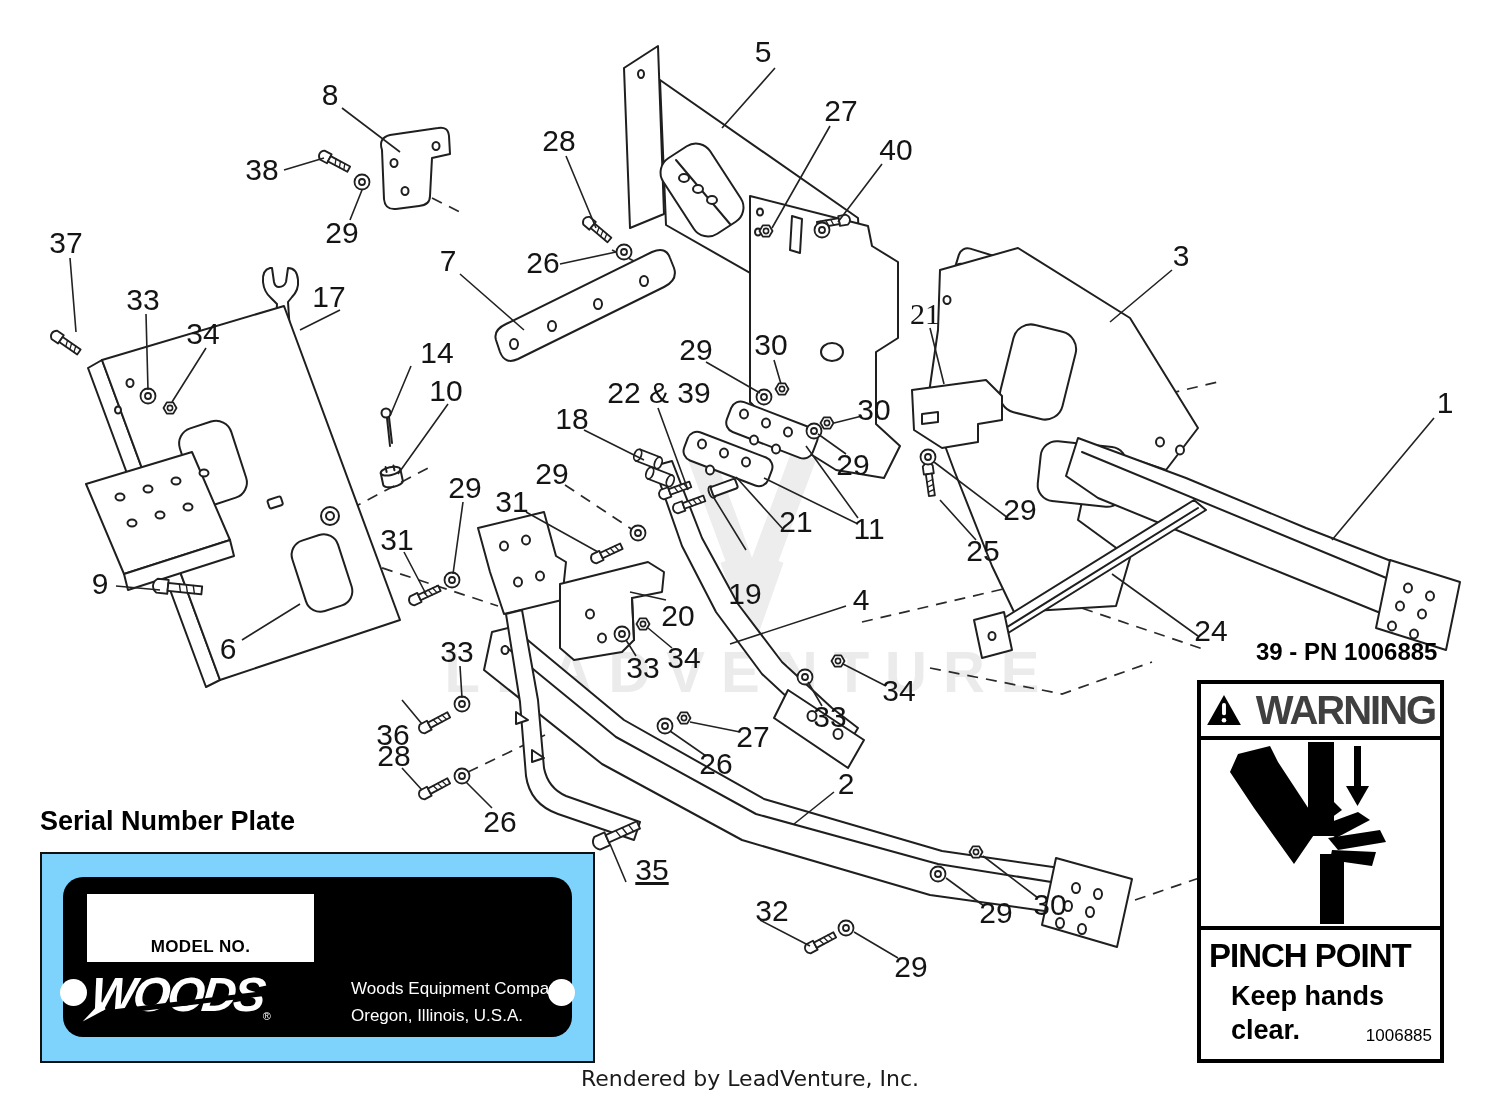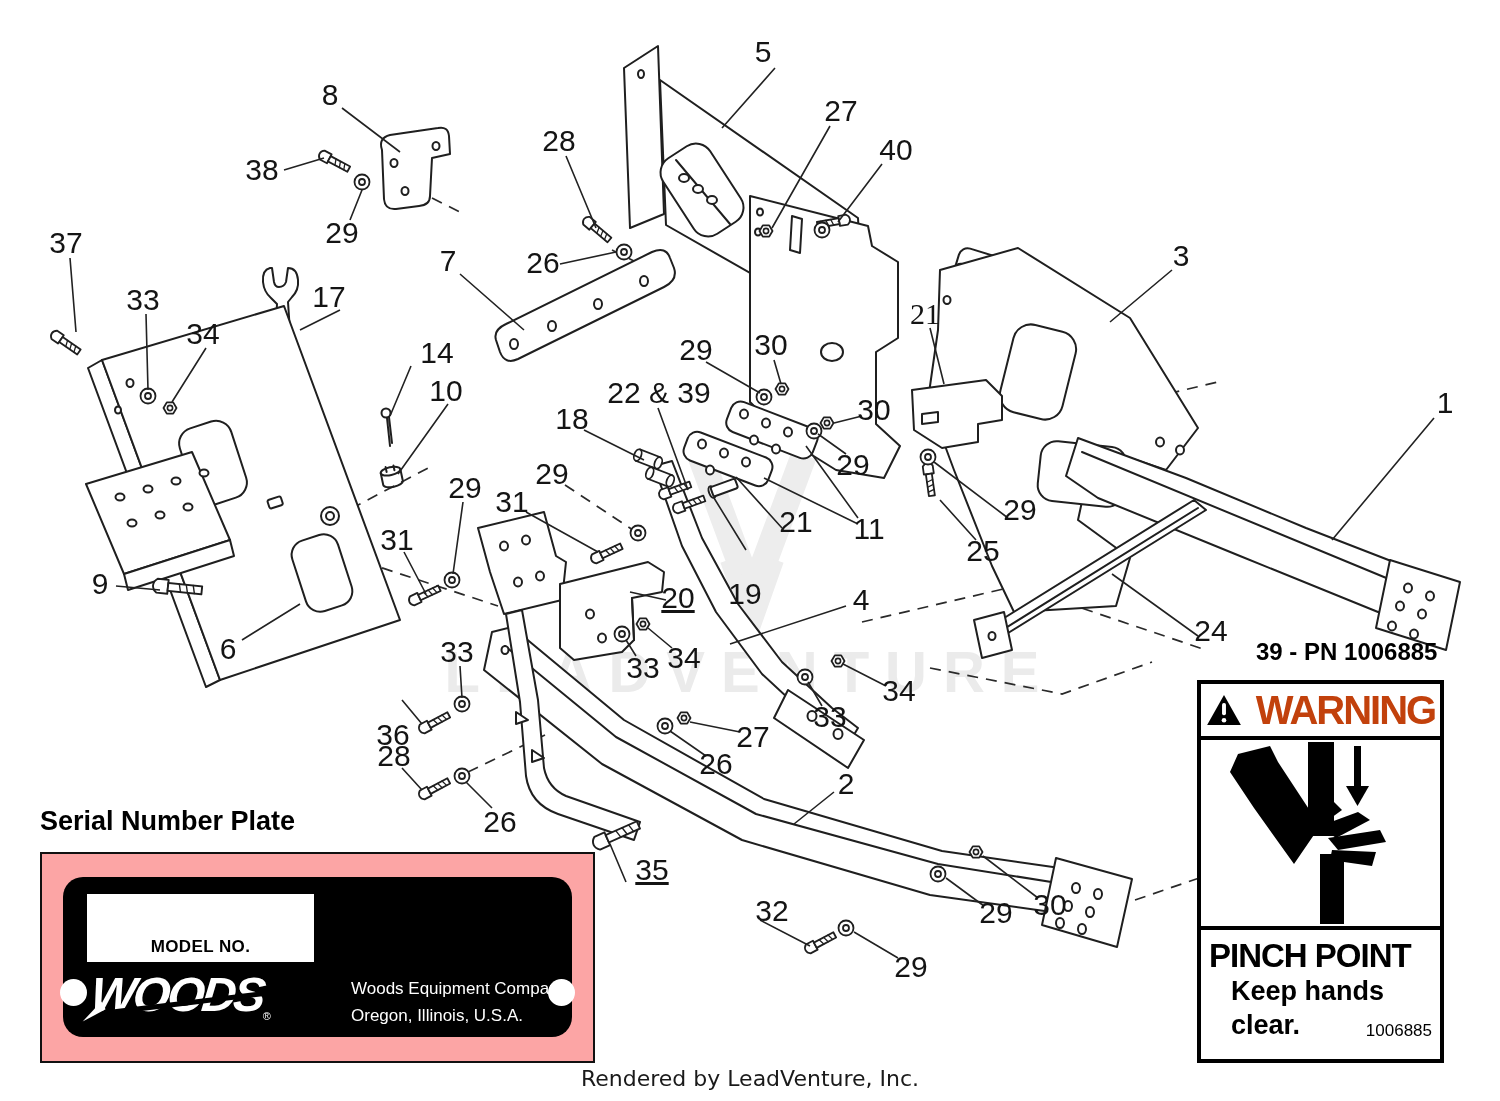--- a/index.html
+++ b/index.html
@@ -8,21 +8,21 @@
   .stage svg.art{position:absolute;left:0;top:0;z-index:1;}
   #callouts{position:absolute;left:0;top:0;width:100%;height:100%;z-index:3;}
   .callout{position:absolute;transform:translate(-50%,-50%);
            font:400 30px "Liberation Sans",sans-serif;color:#141414;white-space:nowrap;}
   .pn-note{position:absolute;left:1256px;top:638px;z-index:3;
            font:700 24px "Liberation Sans",sans-serif;color:#000;}
   
   .sn-heading{position:absolute;left:40px;top:806px;z-index:3;
               font:700 27px "Liberation Sans",sans-serif;color:#000;}
   .sn-box{position:absolute;left:40px;top:852px;width:551px;height:207px;z-index:3;
-          border:2px solid #111;background:#fca5a5;}
+          border:2px solid #111;background:#7dd3fc;}
   .sn-plate{position:absolute;left:21px;top:23px;width:509px;height:160px;
             background:#000;border-radius:20px;}
   .sn-field{position:absolute;top:17px;height:68px;background:#fff;
             display:flex;align-items:flex-end;justify-content:center;}
   .sn-field.model{left:24px;width:227px;}
   .sn-field.serial{left:276px;width:210px;}
   .sn-field span{font:700 17px "Liberation Sans",sans-serif;letter-spacing:.4px;
                  padding-bottom:5px;color:#000;}
   .sn-hole{position:absolute;width:27px;height:27px;border-radius:50%;background:#fff;top:102px;}
   .sn-hole.left{left:-3px;} .sn-hole.right{right:-3px;}
@@ -36,27 +36,27 @@
                border-left:26px solid transparent;border-bottom:9px solid #fff;
                transform:rotate(-28deg);}
   .sn-company{position:absolute;left:288px;top:98px;color:#fff;
               font:400 17px "Liberation Sans",sans-serif;line-height:1.6;}
   
   .warn{position:absolute;left:1197px;top:680px;width:247px;height:383px;z-index:3;
         border:4px solid #000;background:#fff;box-sizing:border-box;
         display:flex;flex-direction:column;}
   .warn-banner{height:52px;border-bottom:4px solid #000;flex:none;
                display:flex;align-items:center;justify-content:center;gap:2px;}
-  .warn-word{font:900 40px "Liberation Sans",sans-serif;letter-spacing:-2px;color:#c2410c;margin-left:12px;}
+  .warn-word{font:900 40px "Liberation Sans",sans-serif;letter-spacing:-2px;color:#404040;margin-left:12px;}
   .warn-picto{flex:none;height:186px;border-bottom:4px solid #000;
               display:flex;align-items:center;justify-content:center;overflow:hidden;}
   .warn-body{flex:1;padding:7px 8px 4px 8px;}
   .warn-pinch{font:800 33px "Liberation Sans",sans-serif;letter-spacing:-1px;color:#000;}
   .warn-keep{font:700 27px "Liberation Sans",sans-serif;line-height:1.25;
-             padding-left:22px;color:#000;}
+             margin-top:5px;padding-left:22px;color:#000;}
   .warn-row{display:flex;justify-content:space-between;align-items:flex-end;padding-left:22px;}
   .warn-pn{font:400 17px "Liberation Sans",sans-serif;color:#000;padding-bottom:2px;}
   
   .credit{position:absolute;left:50%;top:1066px;transform:translateX(-50%);z-index:3;
           font:400 22px "DejaVu Sans",sans-serif;color:#1a1a1a;}
 </style>
 </head>
 <body>
 
 <div class="stage">
@@ -381,21 +381,21 @@
       <div class="callout" style="left: 552px; top: 474px;">29</div>
       <div class="callout" style="left: 465px; top: 488px;">29</div>
       <div class="callout" style="left: 512px; top: 502px;">31</div>
       <div class="callout" style="left: 1020px; top: 510px;">29</div>
       <div class="callout" style="left: 796px; top: 522px;">21</div>
       <div class="callout" style="left: 869px; top: 529px;">11</div>
       <div class="callout" style="left: 397px; top: 540px;">31</div>
       <div class="callout" style="left: 745px; top: 578px; margin-top: 16px;">19</div>
       <div class="callout" style="left: 983px; top: 551px;">25</div>
       <div class="callout" style="left: 100px; top: 584px;">9</div>
-      <div class="callout" style="left: 678px; top: 598px; text-decoration: underline;">20</div>
+      <div class="callout" style="left: 678px; top: 616px;">20</div>
       <div class="callout" style="left: 861px; top: 600px;">4</div>
       <div class="callout" style="left: 228px; top: 649px;">6</div>
       <div class="callout" style="left: 1211px; top: 631px;">24</div>
       <div class="callout" style="left: 457px; top: 652px;">33</div>
       <div class="callout" style="left: 684px; top: 658px;">34</div>
       <div class="callout" style="left: 643px; top: 668px;">33</div>
       <div class="callout" style="left: 393px; top: 687px; margin-top: 48px;">36</div>
       <div class="callout" style="left: 899px; top: 691px;">34</div>
       <div class="callout" style="left: 830px; top: 717px;">33</div>
       <div class="callout" style="left: 753px; top: 737px;">27</div>

